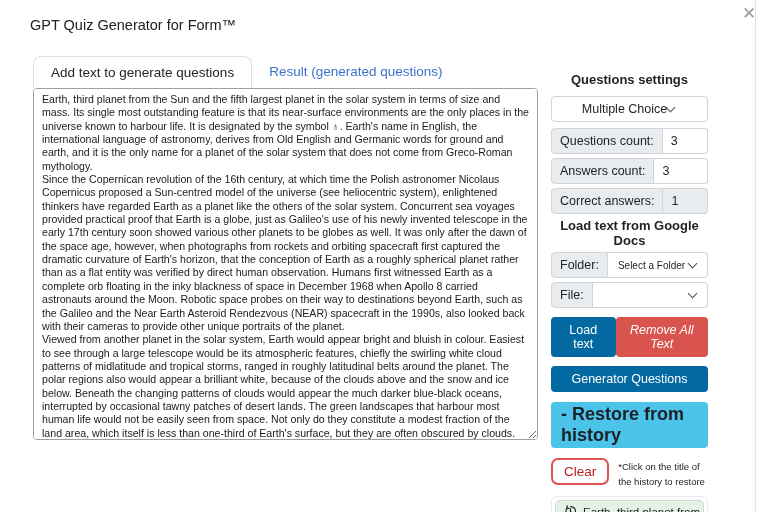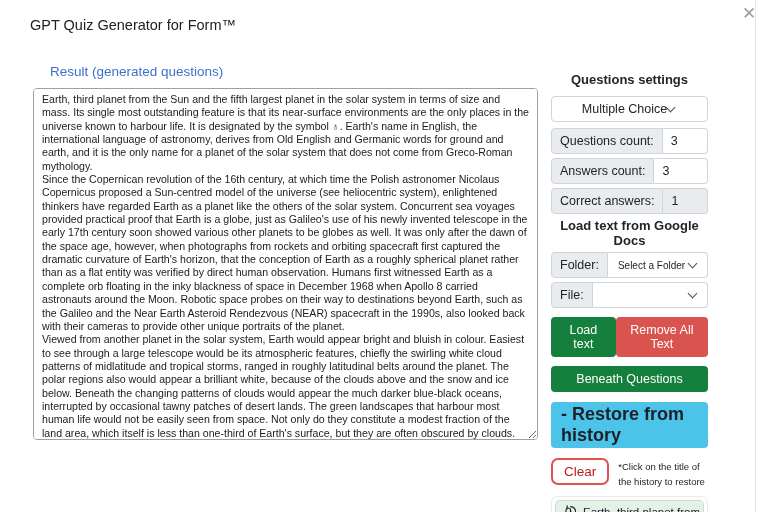--- a/index.html
+++ b/index.html
@@ -41,22 +41,22 @@
     border-radius:0 4px 4px 0; padding:0 8px; font-size:12.5px; color:#212529;
     font-family:inherit; outline:none; }
   .ival.disabled { background:#e9ecef; }
   .gselect { flex:1; min-width:0; display:flex; align-items:center; justify-content:space-between;
     border:1px solid #ced4da; border-left:none; border-radius:0 4px 4px 0;
     padding:0 11px 0 10px; font-size:10px; background:#fff; cursor:pointer; margin-bottom:0; }
   .mb6 { }
 
   .btn { border:none; border-radius:4px; font-size:12.5px; font-family:inherit; cursor:pointer; }
   .btnrow { display:flex; justify-content:space-between; margin-top:9px; }
-  .blue { background:#15803d; color:#fff; padding:6px 11px; }
-  .red  { background:#d9534f; color:#fff; padding:6px 9px; }
+  .blue { background:#0369a1; color:#fff; padding:6px 11px; }
+  .red  { background:#d9534f; color:#fff; padding:6px 9px;font-style:italic; }
   .wide { width:100%; margin-top:9px; padding:6px 0; }
 
   .restore { background:#4cc3e9; color:#1c2127; font-weight:600; font-size:18px;
     border-radius:4px; padding:2px 10px; margin-top:10px; cursor:pointer; }
 
   .clearrow { display:flex; margin-top:10px; align-items:flex-start; gap:9px; }
   .outline-red { background:#fff; border:2px solid #e05252; color:#b91c1c;
     border-radius:7px; padding:4px 11px; font-size:13.5px; }
   .note { font-size:9.5px; color:#212529; line-height:1.55; padding-top:2px; }
 
@@ -70,20 +70,21 @@
 <body>
 
 <div class="dialog">
 
   <div class="close-x">✕</div>
   <div class="edge"></div>
 
   <div class="title">GPT Quiz Generator for Form™</div>
 
   <div class="tabs">
+    <div class="tab active">Add text to generate questions</div>
     <div class="tab link">Result (generated questions)</div>
   </div>
 
   <textarea class="editor" spellcheck="false" style="">Earth, third planet from the Sun and the fifth largest planet in the solar system in terms of size and mass. Its single most outstanding feature is that its near-surface environments are the only places in the universe known to harbour life. It is designated by the symbol ♁. Earth's name in English, the international language of astronomy, derives from Old English and Germanic words for ground and earth, and it is the only name for a planet of the solar system that does not come from Greco-Roman mythology.
 Since the Copernican revolution of the 16th century, at which time the Polish astronomer Nicolaus Copernicus proposed a Sun-centred model of the universe (see heliocentric system), enlightened thinkers have regarded Earth as a planet like the others of the solar system. Concurrent sea voyages provided practical proof that Earth is a globe, just as Galileo's use of his newly invented telescope in the early 17th century soon showed various other planets to be globes as well. It was only after the dawn of the space age, however, when photographs from rockets and orbiting spacecraft first captured the dramatic curvature of Earth's horizon, that the conception of Earth as a roughly spherical planet rather than as a flat entity was verified by direct human observation. Humans first witnessed Earth as a complete orb floating in the inky blackness of space in December 1968 when Apollo 8 carried astronauts around the Moon. Robotic space probes on their way to destinations beyond Earth, such as the Galileo and the Near Earth Asteroid Rendezvous (NEAR) spacecraft in the 1990s, also looked back with their cameras to provide other unique portraits of the planet.
 Viewed from another planet in the solar system, Earth would appear bright and bluish in colour. Easiest to see through a large telescope would be its atmospheric features, chiefly the swirling white cloud patterns of midlatitude and tropical storms, ranged in roughly latitudinal belts around the planet. The polar regions also would appear a brilliant white, because of the clouds above and the snow and ice below. Beneath the changing patterns of clouds would appear the much darker blue-black oceans, interrupted by occasional tawny patches of desert lands. The green landscapes that harbour most human life would not be easily seen from space. Not only do they constitute a modest fraction of the land area, which itself is less than one-third of Earth's surface, but they are often obscured by clouds. Over the course of the seasons, some changes in the storm patterns and cloud belts on Earth would be observed. Also prominent would be the growth and recession of the winter snowcap across land areas of the Northern Hemisphere.</textarea>
 
   <div class="sidebar">
 
     <div class="h">Questions settings</div>
@@ -124,21 +125,21 @@
         <span></span>
         <span class="chev"></span>
       </div>
     </div>
 
     <div class="btnrow">
       <button class="btn blue">Load text</button>
       <button class="btn red">Remove All Text</button>
     </div>
 
-    <button class="btn blue wide">Beneath Questions</button>
+    <button class="btn blue wide">Generator Questions</button>
 
     <div class="restore">- Restore from history</div>
 
     <div class="clearrow">
       <button class="btn outline-red">Clear</button>
       <div class="note">*Click on the title of the history to restore</div>
     </div>
 
     <div class="histbox">
       <div class="histitem">

